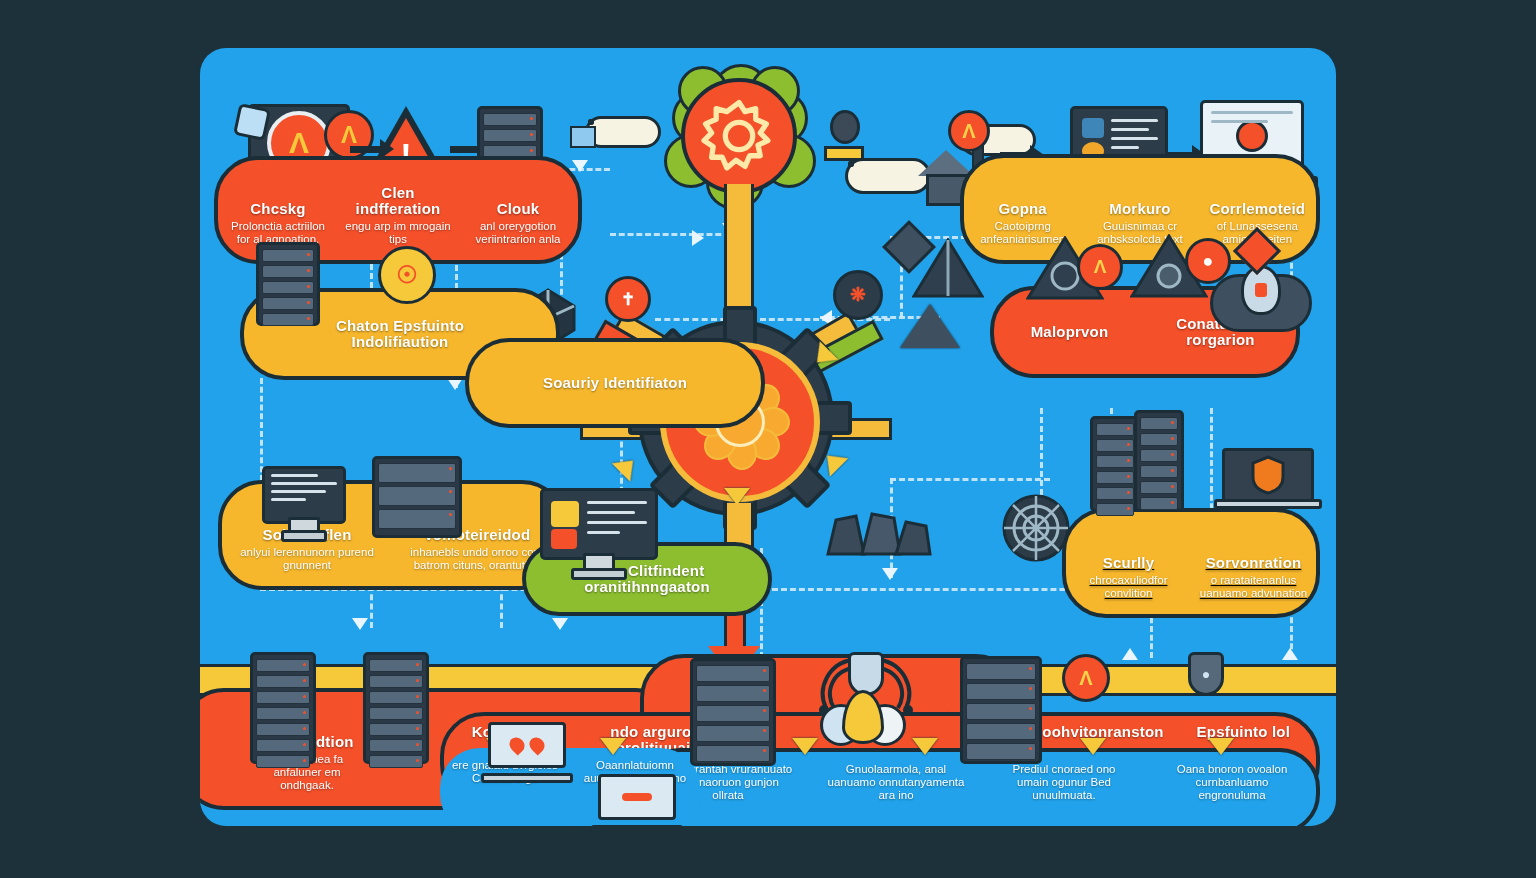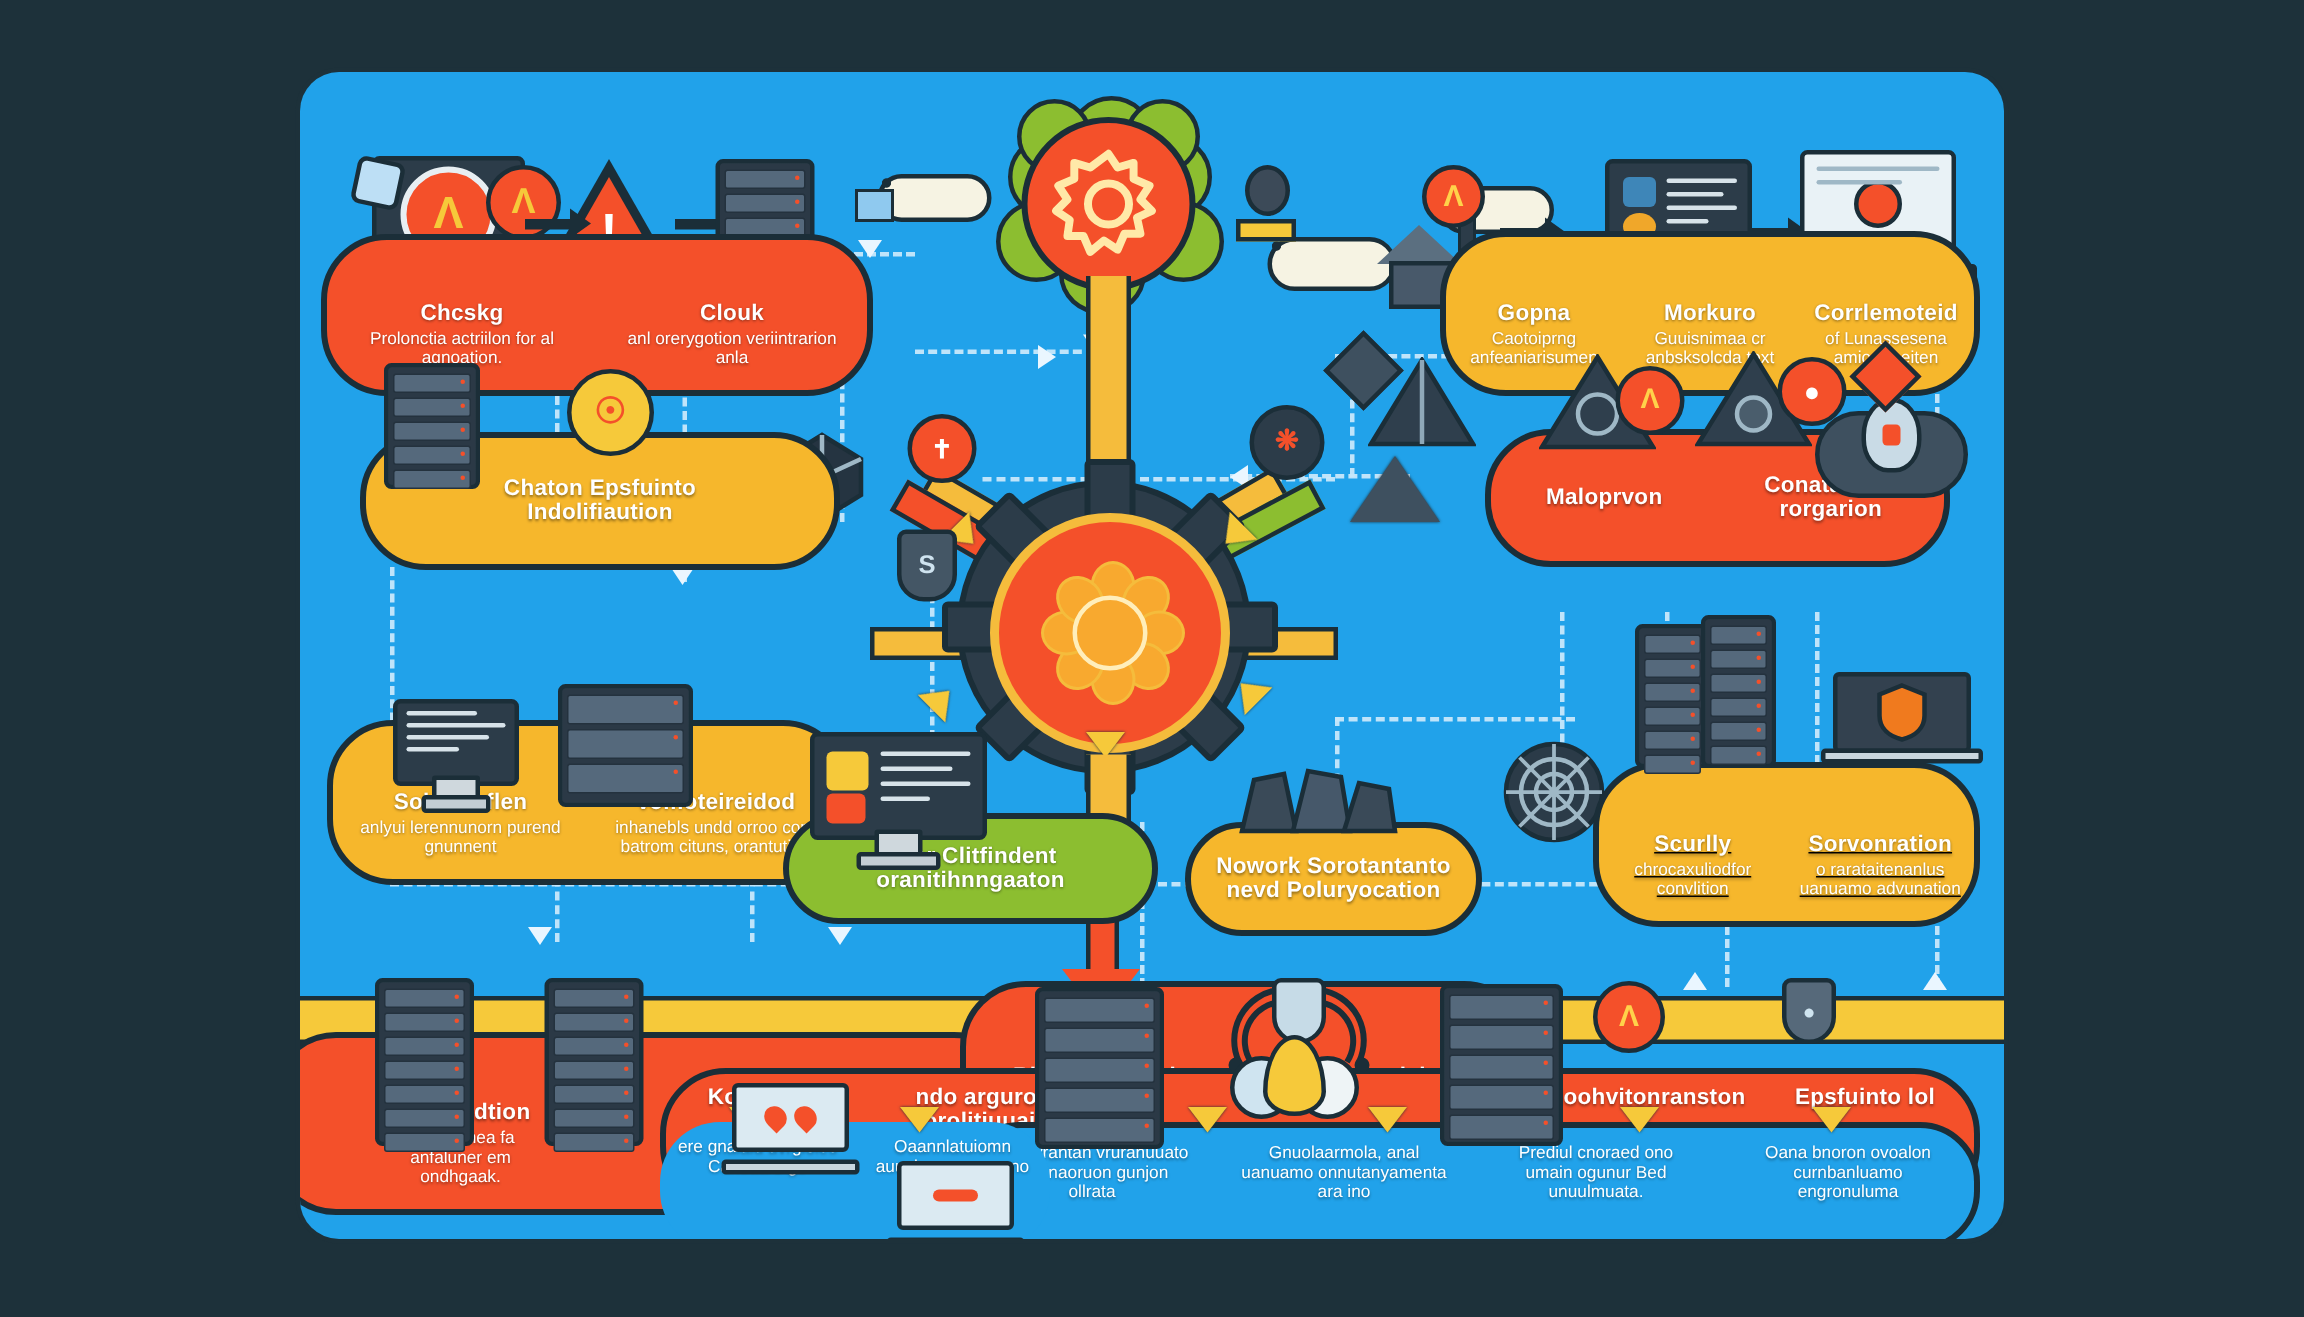--- a/index.html
+++ b/index.html
@@ -311,20 +311,24 @@
     <div class="dev" style="left:370px;top:78px;">
       <div style="width:22px;height:18px;background:#8fc9ef;border:2px solid #1b2e38;"></div>
     </div>
 
     <div class="band red" style="left:14px;top:108px;width:368px;height:108px;">
       <div class="cell">
         <div class="c-title">Chcskg</div>
         <div class="c-sub">Prolonctia actriilon for al agnoation.</div>
       </div>
       <div class="cell">
+        <div class="c-title">Clen indfferation</div>
+        <div class="c-sub">engu arp im mrogain tips</div>
+      </div>
+      <div class="cell">
         <div class="c-title">Clouk</div>
         <div class="c-sub">anl orerygotion veriintrarion anla</div>
       </div>
     </div>
 
     <div class="dev" style="left:718px;top:102px;">
       <div style="width:0;height:0;border-left:28px solid transparent;border-right:28px solid transparent;border-bottom:26px solid #5b6f80;"></div>
       <div style="width:40px;height:26px;background:#48596a;border:3px solid #1b2e38;margin-left:8px;margin-top:-2px;"></div>
     </div>
     <div class="dev" style="left:772px;top:80px;">
@@ -456,20 +460,25 @@
     <div class="dev" style="left:630px;top:62px;">
       <div style="width:24px;height:28px;border-radius:50%;background:#3c4a58;border:3px solid #1b2e38;"></div>
       <div style="width:34px;height:9px;background:#f6c93a;border:3px solid #1b2e38;margin-left:-6px;margin-top:2px;"></div>
     </div>
 
     <div class="band yellow" style="left:40px;top:240px;width:320px;height:92px;align-items:center;justify-content:center;">
       <div class="cell" style="padding-bottom:0;">
         <div class="c-title" style="max-width:200px;">Chaton Epsfuinto Indolifiaution</div>
       </div>
     </div>
+    <div class="band yellow" style="left:265px;top:290px;width:300px;height:90px;align-items:center;justify-content:center;">
+      <div class="cell" style="padding-bottom:0;">
+        <div class="c-title" style="max-width:150px;">Soauriy Identifiaton</div>
+      </div>
+    </div>
 
     <div class="dev" style="left:56px;top:194px;">
       <div class="server" style="width:64px;height:84px;">
         <div class="slot"></div>
           <div class="slot"></div>
           <div class="slot"></div>
           <div class="slot"></div>
           <div class="slot"></div>
       </div>
     </div>
@@ -560,25 +569,20 @@
         <div style="position:absolute;left:44px;top:10px;right:8px;">
             <div class="codeline" style="margin:0 0 7px 0;"></div>
             <div class="codeline" style="margin:0 0 7px 0;width:80%;"></div>
             <div class="codeline" style="margin:0 0 7px 0;"></div>
             <div class="codeline" style="margin:0;width:55%;"></div>
           </div>
       </div>
       <div class="mon-stand" style="bottom:-20px;width:50px;"></div>
     </div>
 
-    <div class="band yellow" style="left:590px;top:500px;width:198px;height:76px;align-items:center;">
-      <div class="cell" style="padding-bottom:0;justify-content:center;">
-        <div class="c-title" style="max-width:165px;">Nowork Sorotantanto nevd Poluryocation</div>
-      </div>
-    </div>
     <div class="dev" style="left:622px;top:462px;">
       <svg width="112" height="46" viewBox="0 0 112 46" aria-hidden="true">
         <polygon points="6,44 14,10 34,6 42,44" fill="#3a4a58" stroke="#1b2e38" stroke-width="3"></polygon>
         <polygon points="40,44 50,4 72,8 78,44" fill="#46586a" stroke="#1b2e38" stroke-width="3"></polygon>
         <polygon points="74,44 84,12 104,16 108,44" fill="#3a4a58" stroke="#1b2e38" stroke-width="3"></polygon>
       </svg>
     </div>
     <div class="dev" style="left:800px;top:444px;">
       <svg width="72" height="72" viewBox="0 0 72 72" aria-hidden="true">
         <circle cx="36" cy="36" r="32" fill="#2b3b48" stroke="#1b2e38" stroke-width="3"></circle>

